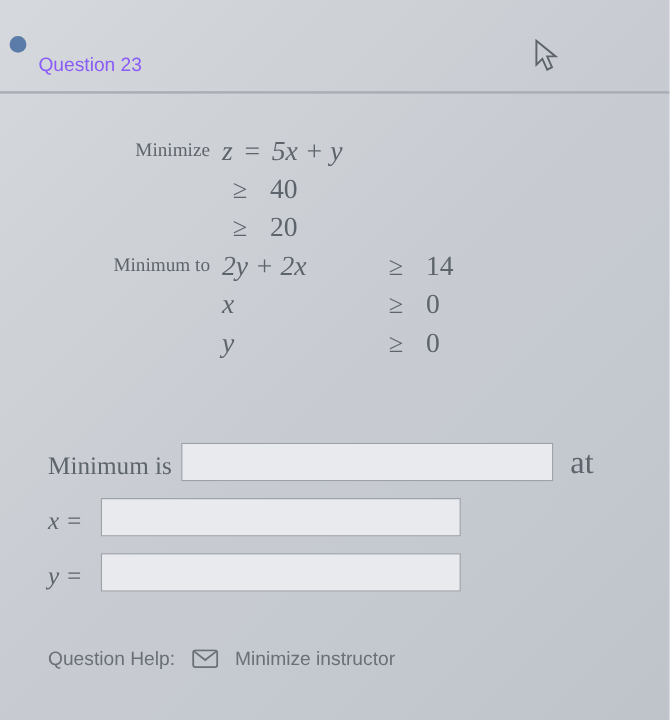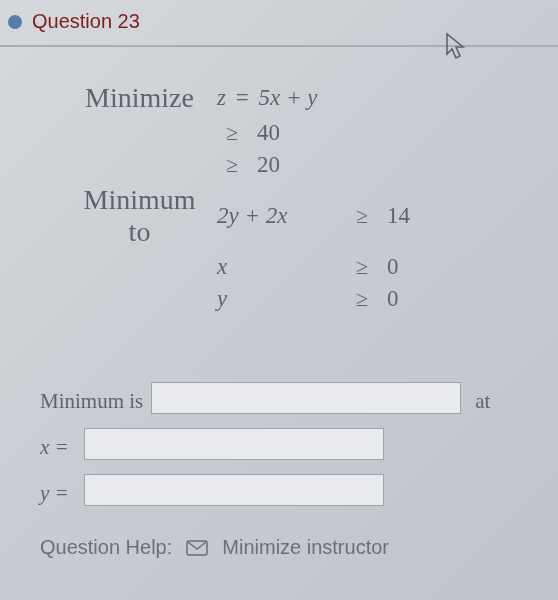--- a/index.html
+++ b/index.html
@@ -26,43 +26,43 @@
       font-family: Arial, sans-serif;
     }
     .bullet {
       width: 14px;
       height: 14px;
       border-radius: 50%;
       background: #5b7ca8;
       flex-shrink: 0;
     }
     .question-title {
-      font-size: 20px;
-      color: #7f1d1d;
+      font-size: 16px;
+      color: #8b5cf6;
       font-weight: normal;
+      margin-top: 36px;
     }
     .content {
       padding: 35px 25px 10px 40px;
     }
     .math-block {
       font-family: 'Times New Roman', serif;
       font-size: 23px;
       color: #5e646c;
     }
     .row {
       display: flex;
       align-items: center;
       margin-bottom: 6px;
     }
     .label-col {
       width: 145px;
-      text-align: center;
-      font-size: 28px;
+      text-align: right;
+      font-size: 16px;
       padding-right: 10px;
-      margin-left: 32px;
     }
     .expr-col {
       width: 130px;
       text-align: left;
       padding-right: 16px;
     }
     .op-col {
       width: 30px;
       text-align: center;
       font-size: 22px;
@@ -101,29 +101,28 @@
       color: #5e646c;
     }
     .input-min {
       width: 310px;
     }
     .input-xy {
       width: 300px;
     }
     .at-text {
       margin-left: 14px;
-      font-size: 21px;
+      font-size: 27px;
     }
     .help-row {
-      margin-top: 30px;
-      display: flex;
-      align-items: center;
+      margin-top: 48px;
+      display: flex;
       gap: 14px;
       font-family: Arial, sans-serif;
-      font-size: 20px;
+      font-size: 16px;
       color: #6b7078;
     }
     .mail-svg { display:inline-block; }
     .cursor {
       position: absolute;
       top: 32px;
       left: 445px;
       pointer-events: none;
     }
   </style>

